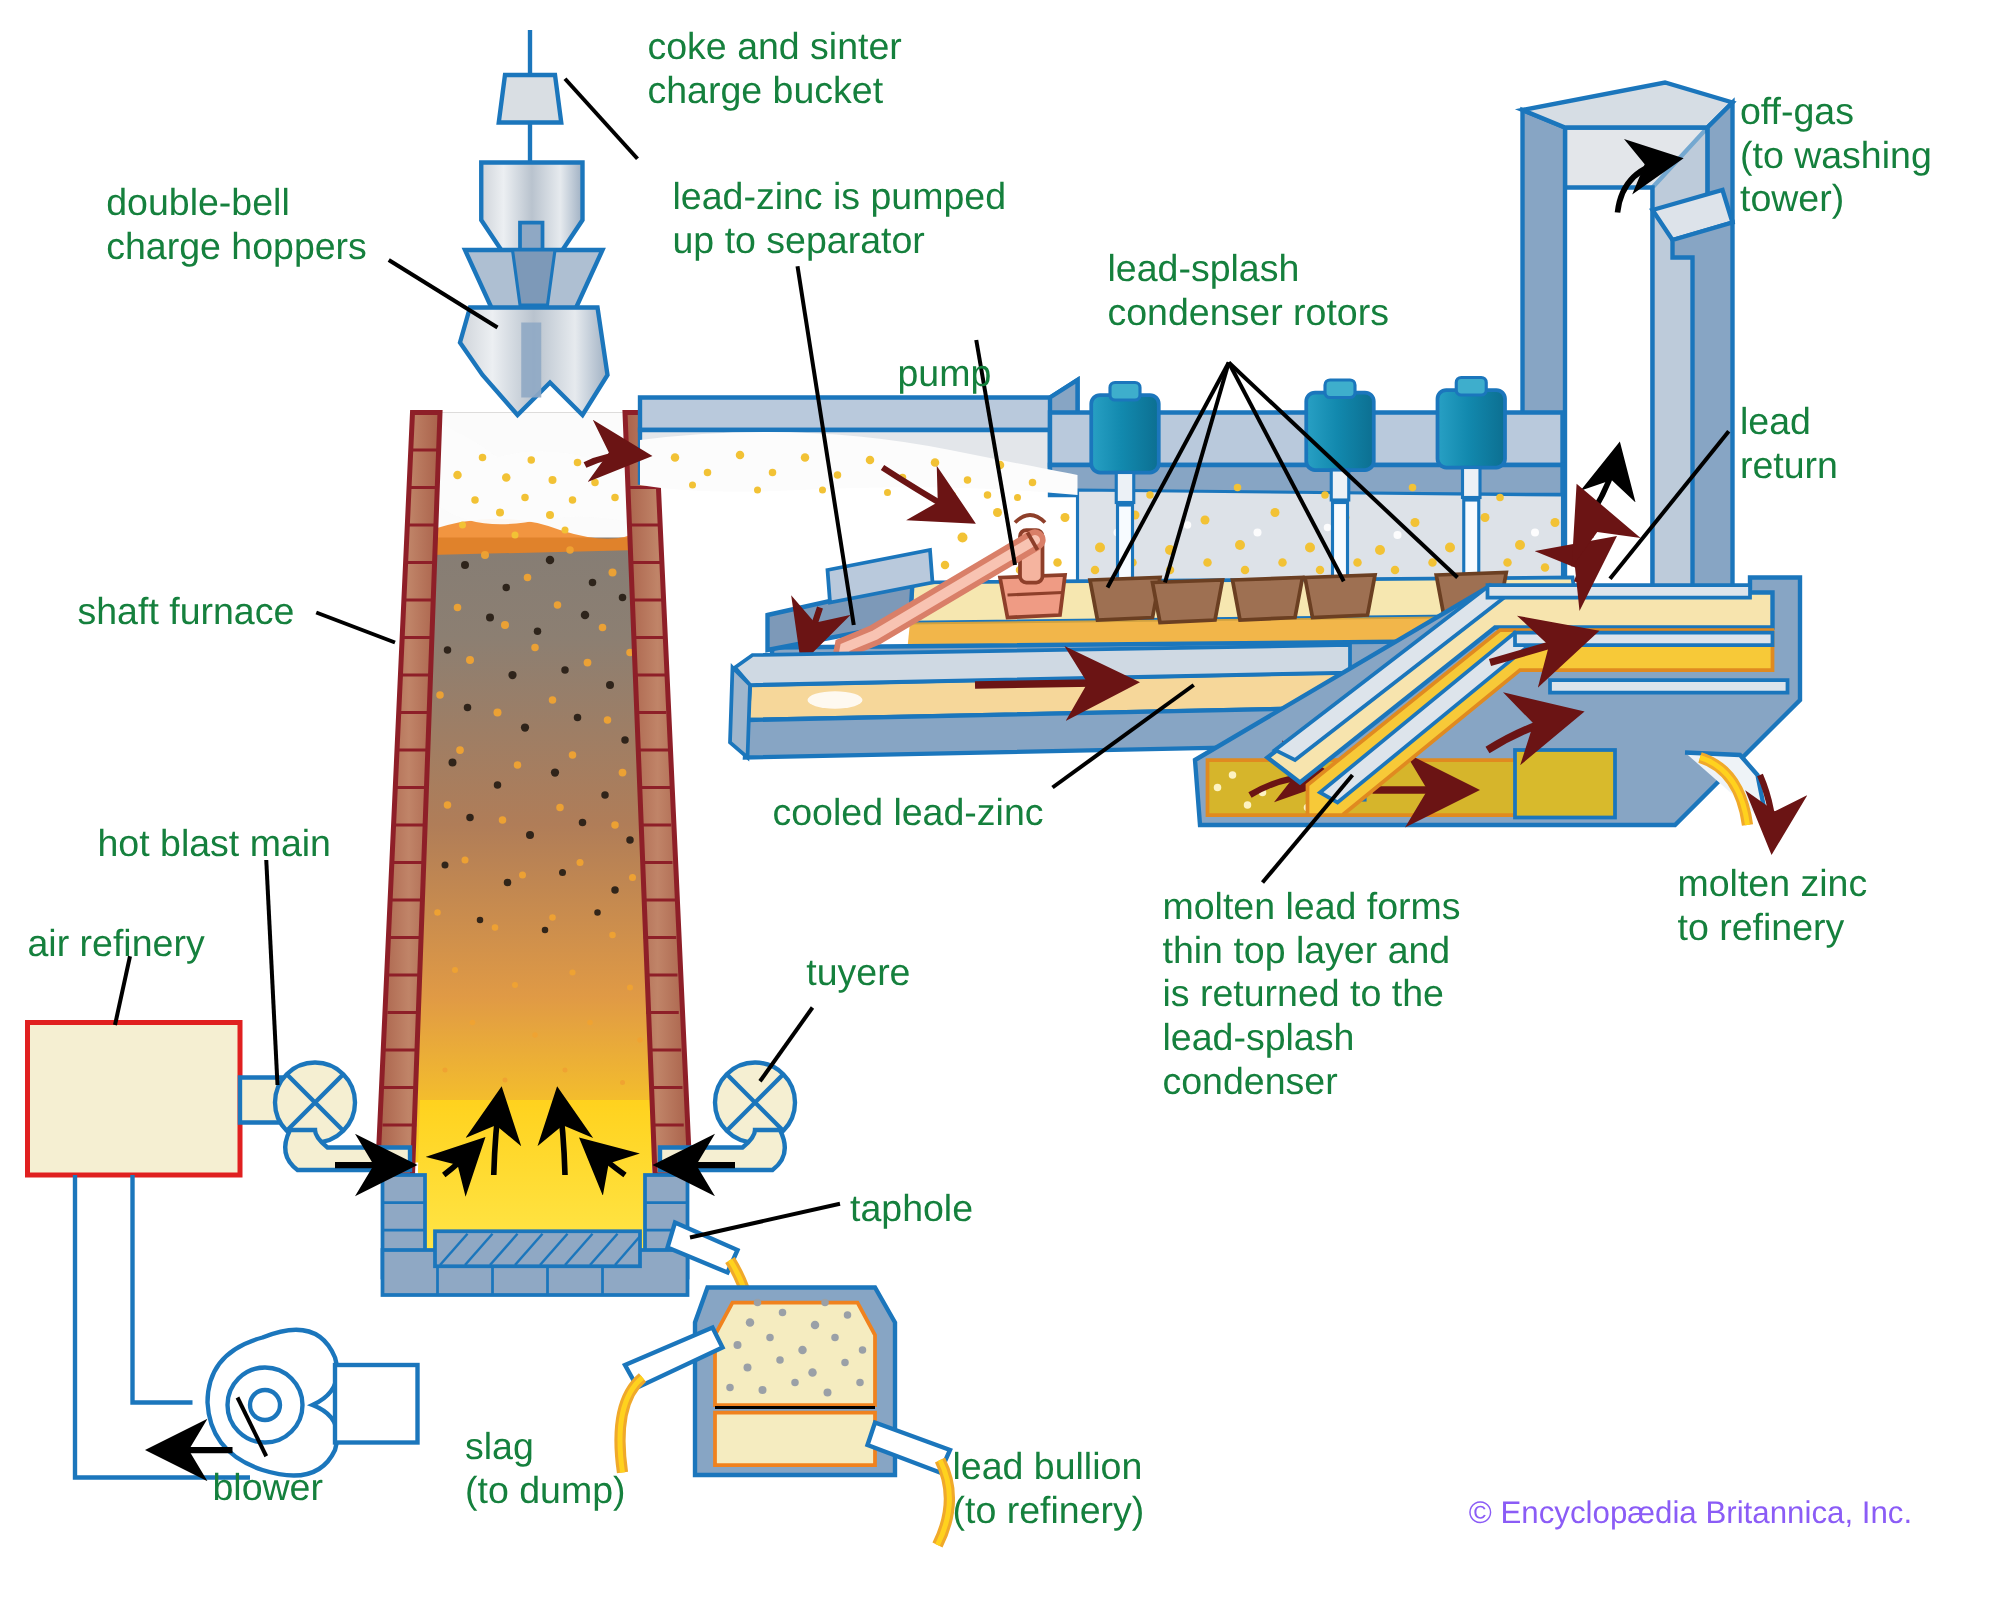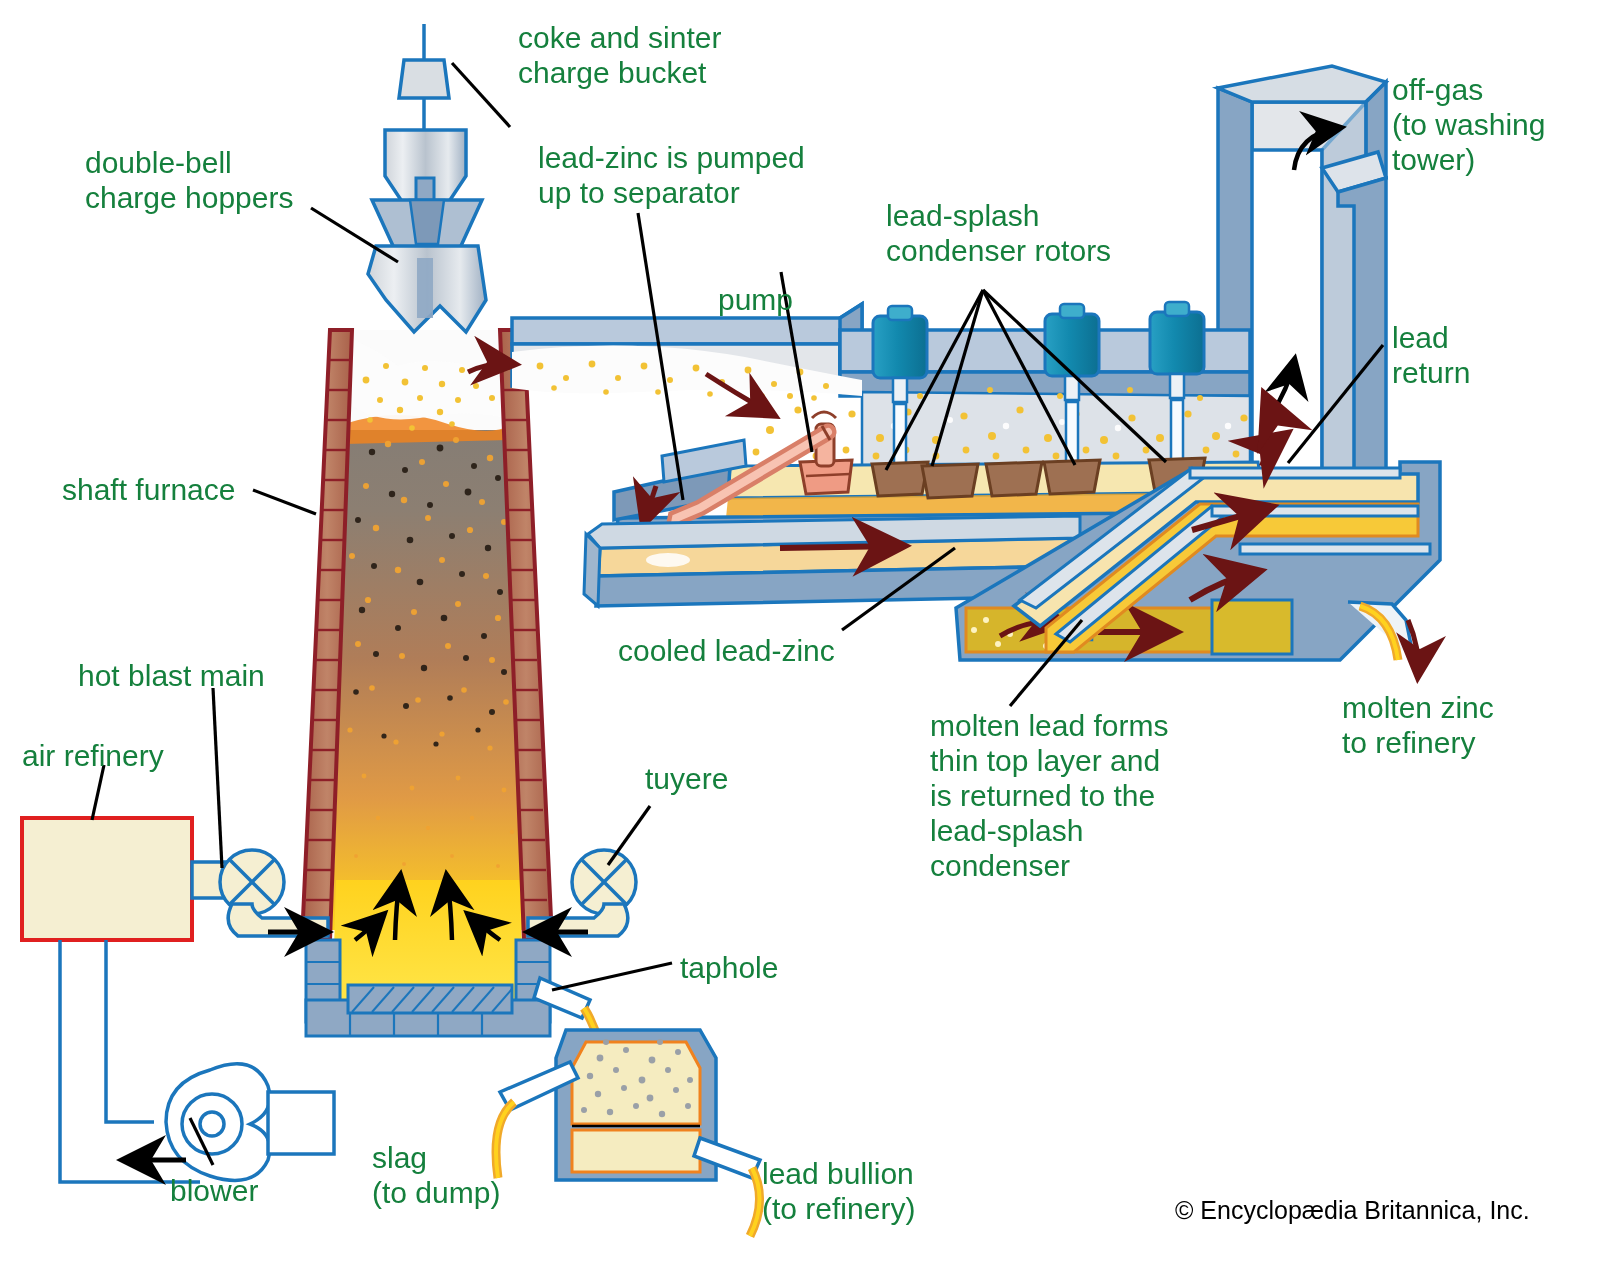--- a/index.html
+++ b/index.html
@@ -2,21 +2,21 @@
 <html><head>
 <meta charset="utf-8">
 <style>
   html,body{margin:0;padding:0;background:#fff;}
   body{width:1600px;height:1285px;overflow:hidden;
        font-family:"Liberation Sans","DejaVu Sans",sans-serif;}
   #stage{position:relative;width:1600px;height:1285px;background:#ffffff;}
   svg.layer{position:absolute;top:0;left:0;width:1600px;height:1285px;}
   .lbl{position:absolute;color:#15803d;font-size:30px;line-height:35px;
        white-space:pre;font-family:Liberation Sans, sans-serif;}
-  .credit{position:absolute;font-size:25px;color:#000000;white-space:pre;}
+  .credit{position:absolute;font-size:25px;color:#8b5cf6;white-space:pre;}
 </style>
 </head>
 <body>
 
 <div id="stage">
 
 <svg class="layer" viewBox="0 0 1600 1285" xmlns="http://www.w3.org/2000/svg">
   <defs>
     <linearGradient id="gBurden" x1="0" y1="0" x2="0" y2="1">
       <stop offset="0" stop-color="#7d7b78"></stop>

